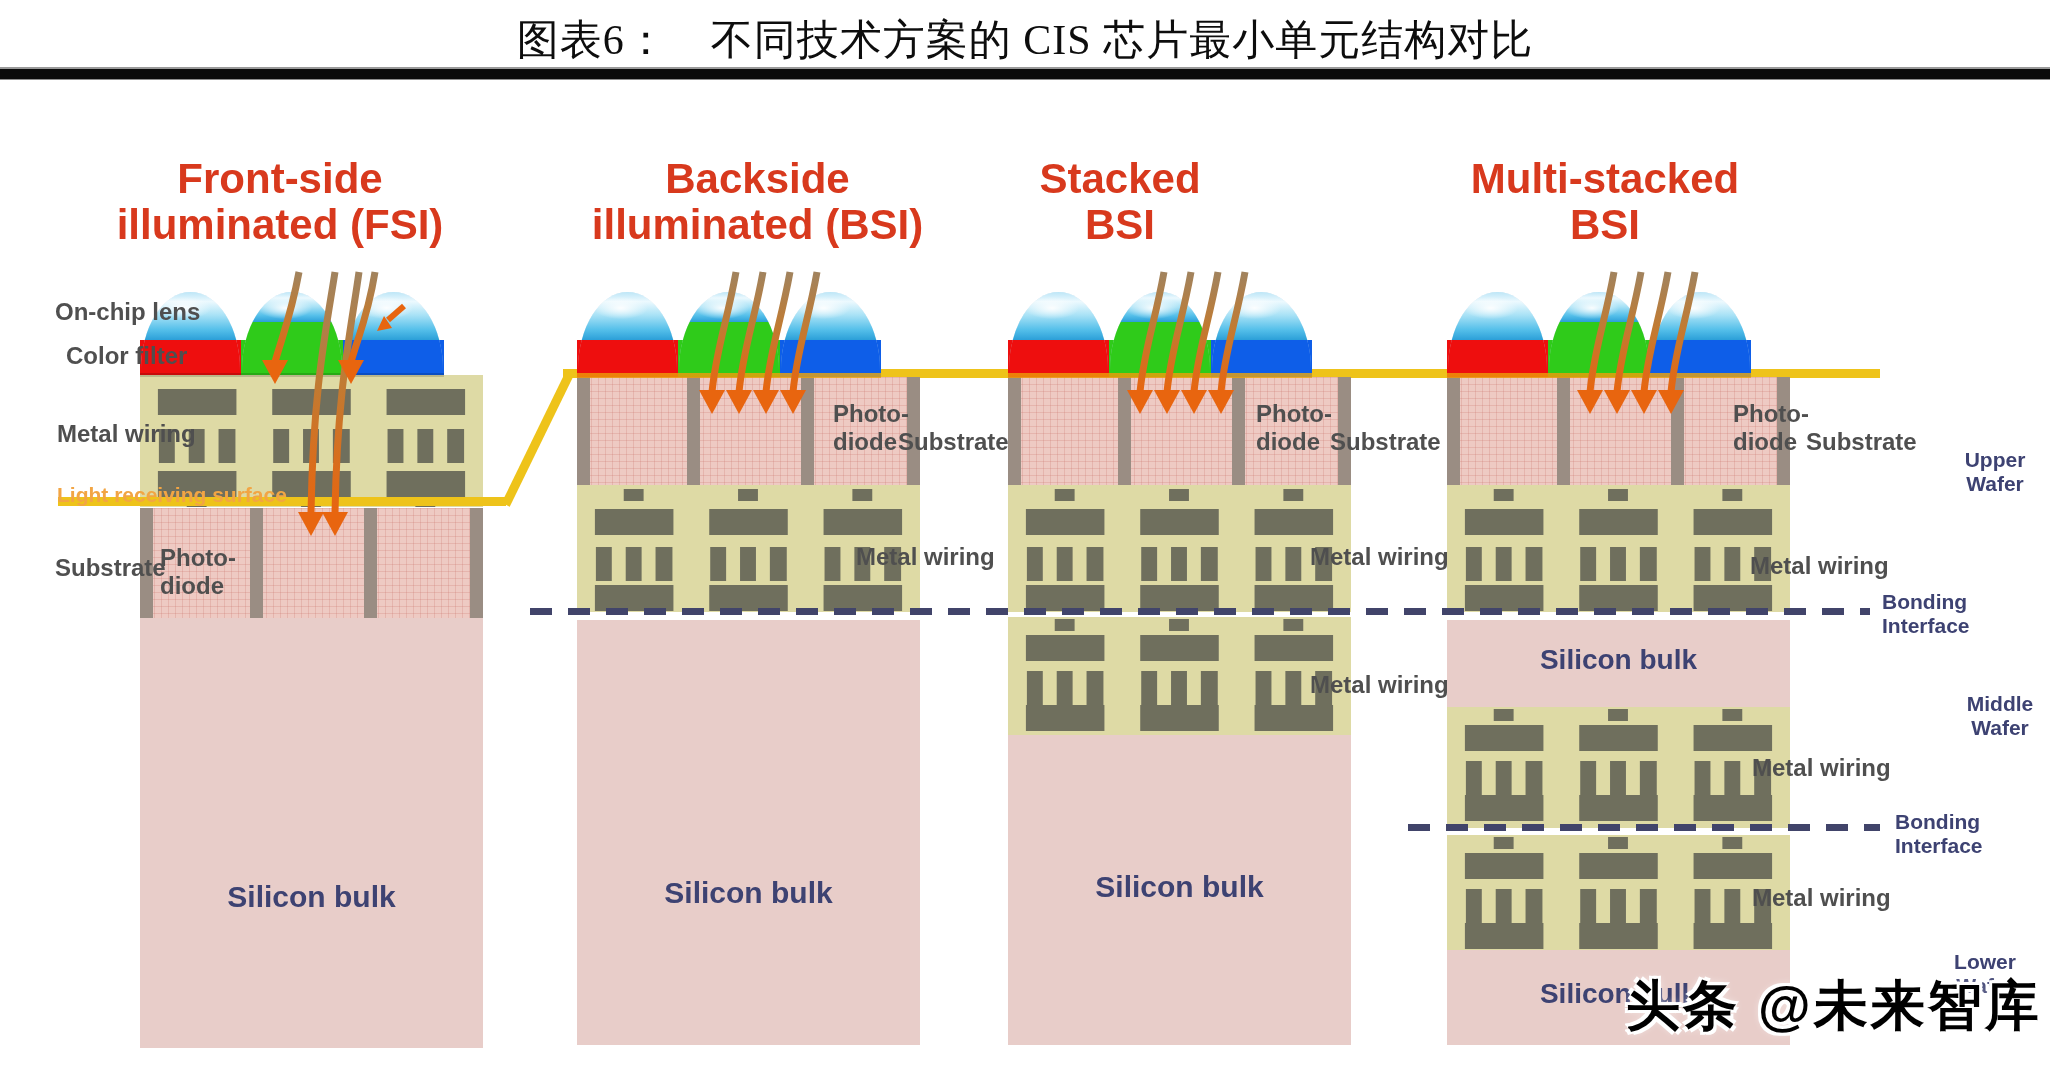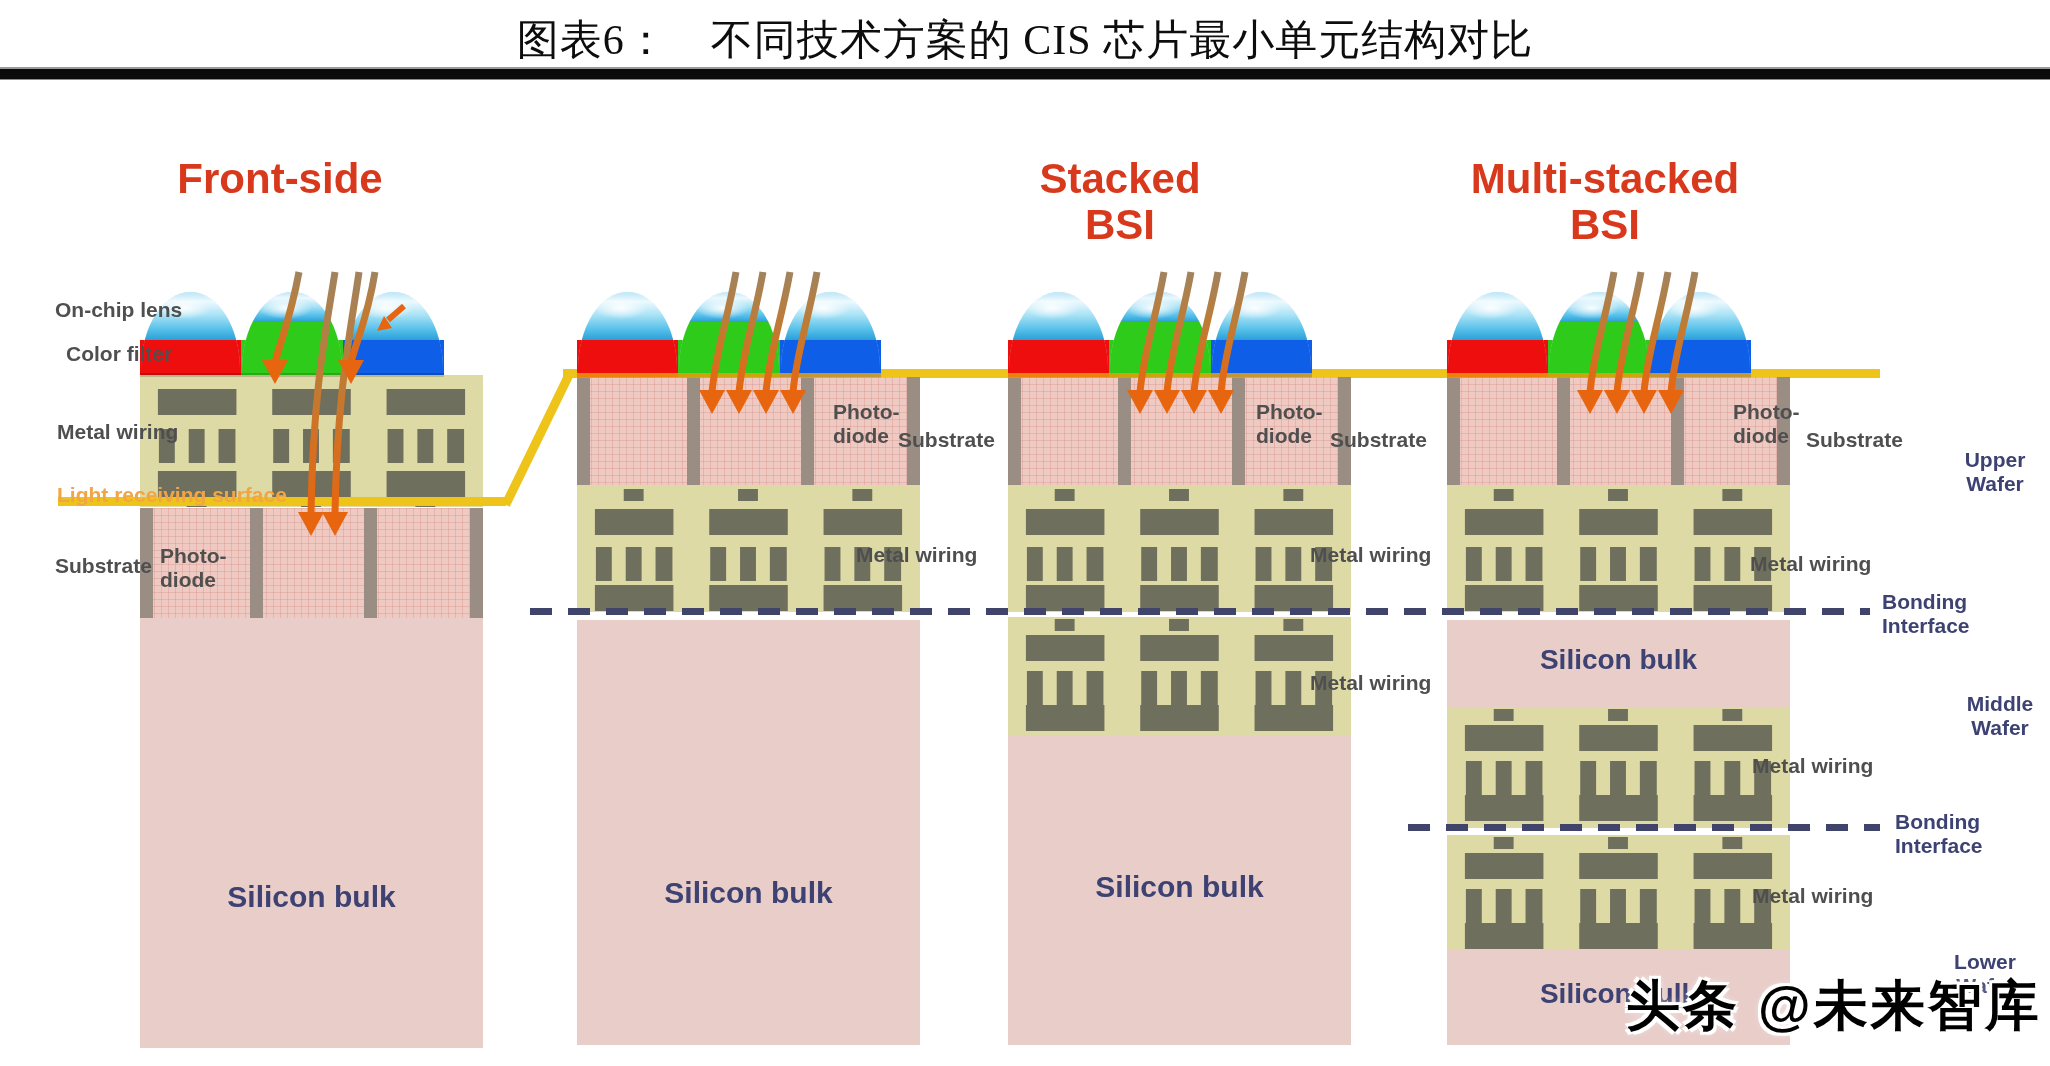--- a/index.html
+++ b/index.html
@@ -54,21 +54,21 @@
       linear-gradient(90deg,transparent 0 18px,var(--wiring_block) 18px 96px,transparent 96px);
     background-size:114.33px 12px,114.33px 26px,114.33px 34px,114.33px 26px;
     background-position:0 2px,0 18px,0 54px,0 88px;}
   .pdiode{position:absolute;left:0;width:343px;background-color:var(--substrate_pink);
       background-image:linear-gradient(rgba(205,125,115,.28) 1px,transparent 1px),
                        linear-gradient(90deg,rgba(205,125,115,.28) 1px,transparent 1px);
       background-size:7px 7px;}
   .sep{position:absolute;width:13px;top:0;bottom:0;background:var(--separator);}
   .bulk{position:absolute;left:0;width:343px;background:var(--bulk_pink);}
   .navylabel{position:absolute;text-align:center;font-weight:bold;font-size:30px;color:var(--navy);}
-  .glabel{position:absolute;font-size:21px;font-weight:600;color:var(--label_gray);line-height:1.15;z-index:4;}
+  .glabel{position:absolute;font-size:24px;font-weight:600;color:var(--label_gray);line-height:1.15;z-index:4;}
   .glabel span{display:block;}
   .olabel{position:absolute;font-size:21px;font-weight:600;color:var(--surface_label_orange);z-index:4;}
   .rlabel{position:absolute;font-weight:bold;font-size:21px;color:var(--navy);line-height:1.15;z-index:4;}
   .rlabel span{display:block;}
   .rlabel.ctr{text-align:center;}
   .yline{position:absolute;height:9px;background:var(--light_line);}
   .diagline{transform:rotate(-64deg);transform-origin:4px 4px;}
   .dashline{position:absolute;height:7px;z-index:3;
       background:repeating-linear-gradient(90deg,var(--dash_navy) 0 22px,transparent 22px 38px);}
   #rays{position:absolute;left:0;top:0;z-index:5;pointer-events:none;}
@@ -79,20 +79,25 @@
 </head>
 <body>
 
 <div id="canvas">
 
   <div class="ftitle">图表6：　不同技术方案的 CIS 芯片最小单元结构对比</div>
   <div class="frule"></div>
 
   <div class="dheader" style="left:60px;width:440px;">
     <span>Front-side</span>
+    <span>illuminated (FSI)</span>
+  </div>
+  <div class="dheader" style="left:545px;width:425px;">
+    <span>Backside</span>
+    <span>illuminated (BSI)</span>
   </div>
   <div class="dheader" style="left:950px;width:340px;">
     <span>Stacked</span>
     <span>BSI</span>
   </div>
   <div class="dheader" style="left:1420px;width:370px;">
     <span>Multi-stacked</span>
     <span>BSI</span>
   </div>
 

